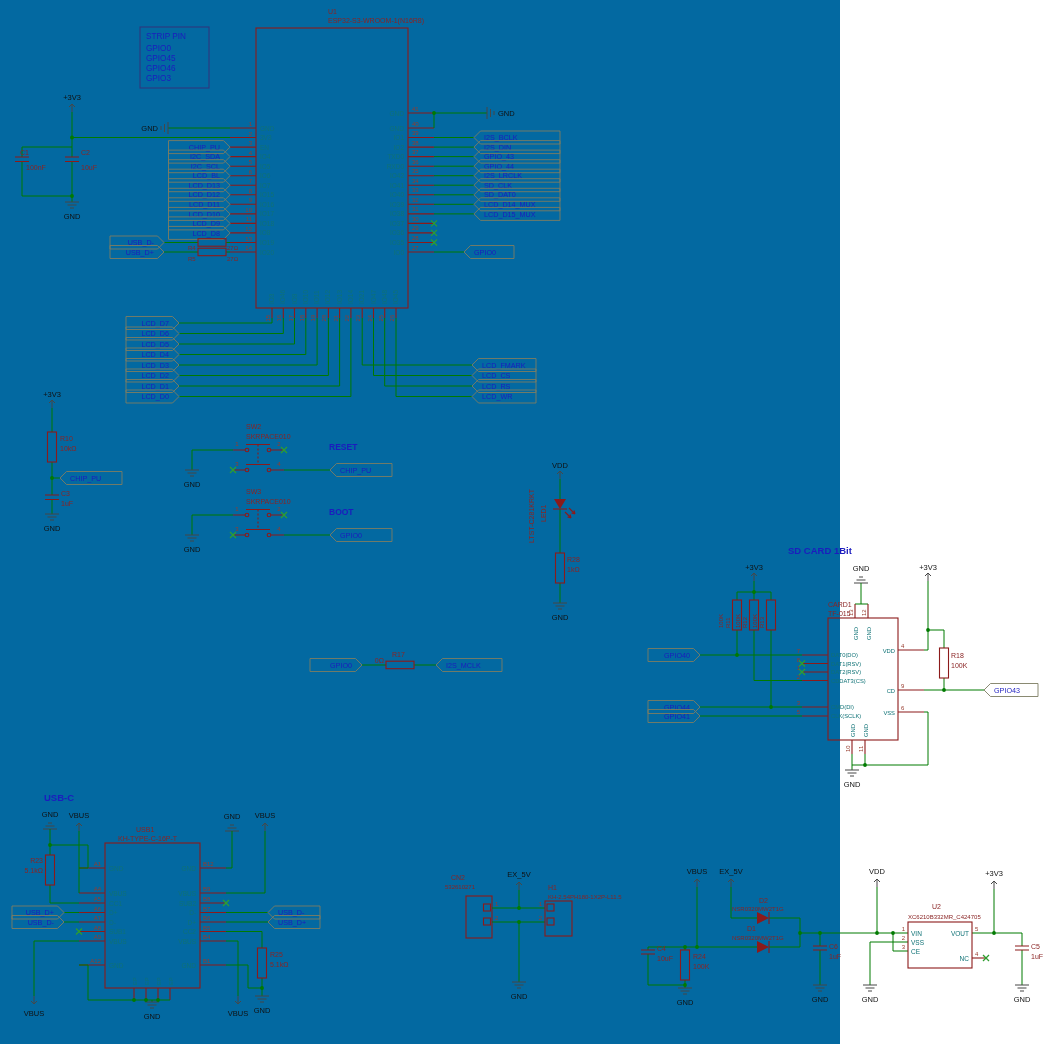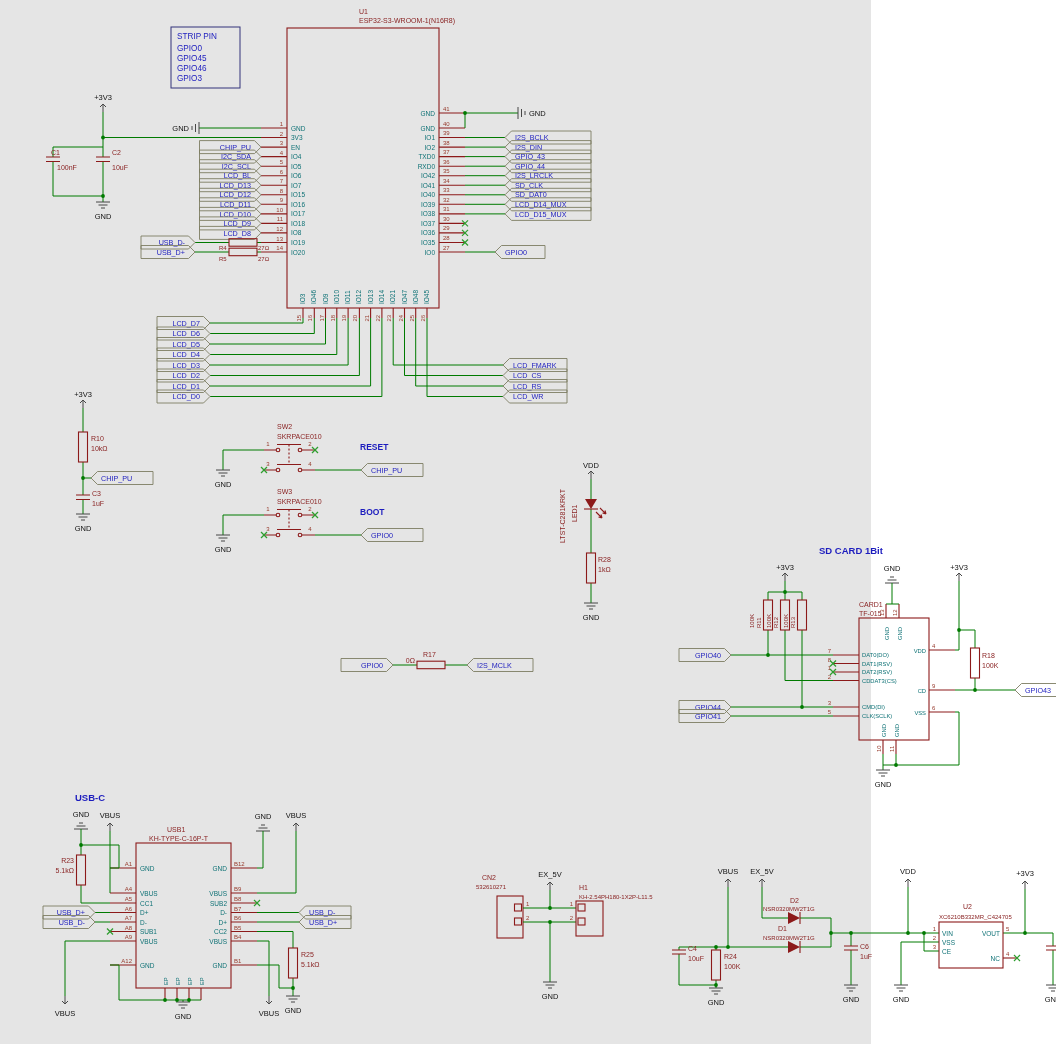--- a/index.html
+++ b/index.html
@@ -1,16 +1,16 @@
 <!DOCTYPE html>
 <html><head>
 <meta charset="utf-8">
 <style>
   html,body{margin:0;padding:0;background:#ffffff;}
-  #stage{position:relative;width:840px;height:1044px;background:#e5e5e5;padding-left:31px;}
+  #stage{position:relative;width:840px;height:1044px;background:#0369a1;}
   svg{display:block;}
   svg text{font-family:"Liberation Sans","DejaVu Sans",sans-serif;}
   .wire{stroke:#007a00;stroke-width:1;fill:none;}
   .comp{stroke:#8c1a1a;stroke-width:1.1;fill:none;}
   .fillc{fill:#8c1a1a;stroke:none;}
   .lblshape{stroke:#7d7d62;stroke-width:0.9;fill:none;}
   .psym{stroke:#474747;stroke-width:1;fill:none;}
   .x{stroke:#2f9e2f;stroke-width:1.2;fill:none;}
   .dot{fill:#007a00;stroke:none;}
   .pn{fill:#973b2d;font-size:6px;}

